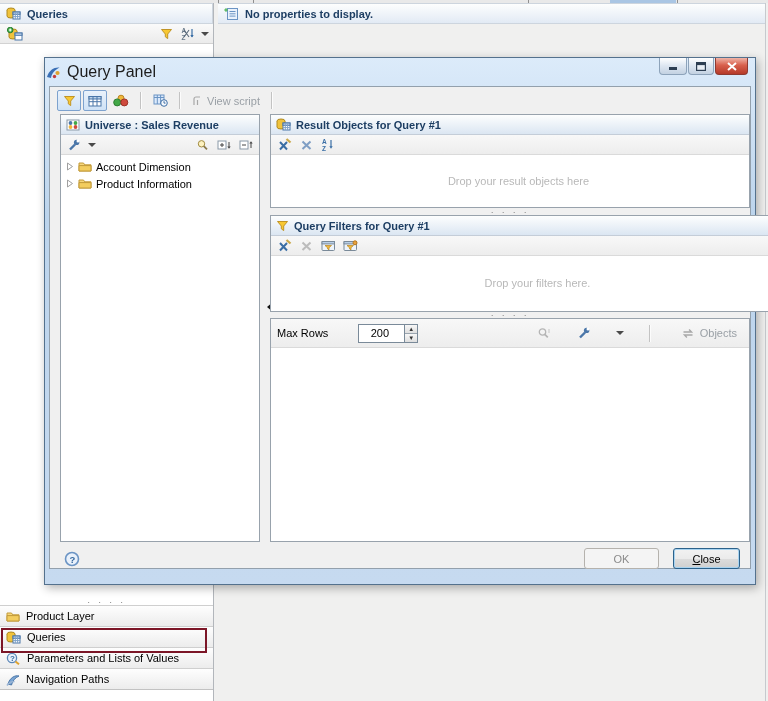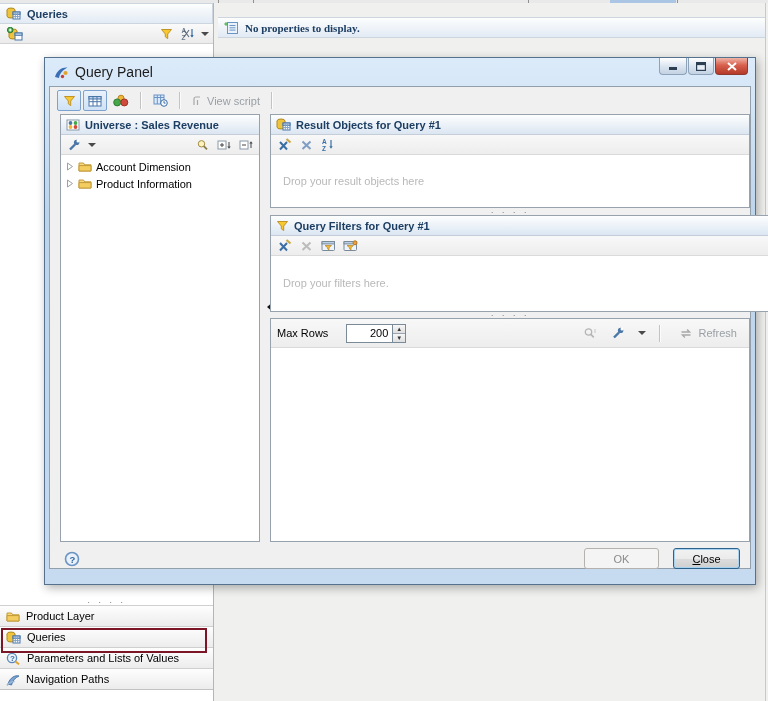--- a/index.html
+++ b/index.html
@@ -15,21 +15,21 @@
 
   .panel-hdr { height:21px; background:linear-gradient(#fdfefe,#e2eaf4);
                border:1px solid #cdd5de; border-left:none;
                display:flex; align-items:center; gap:6px; padding:0 6px;
                font-weight:bold; color:#1d3e63; }
   .lp { left:0; top:3px; width:214px; height:698px; background:#fff; border-right:1px solid #b2b6bb; }
   .lp-toolbar { left:0; top:21px; width:213px; height:20px;
                 background:linear-gradient(#fafafa,#ebebeb); border-bottom:1px solid #d2d2d2;
                 display:flex; align-items:center; padding:0 4px; }
   .lp-toolbar .grow { flex:1; }
-  .rp { left:218px; top:17px; width:548px; height:21px;font-family:Liberation Serif, serif; }
+  .rp { left:218px; top:3px; width:548px; height:21px; }
   .rp-fill { left:215px; top:24px; width:553px; height:677px; background:#f0f0ef; }
   .rp-rborder { left:765px; top:3px; width:1px; height:698px; background:#c6cace; }
 
   .icon-btn { display:flex; align-items:center; justify-content:center;
               width:22px; height:18px; background:transparent; border:1px solid transparent; }
   .caret { width:0; height:0; border:4px solid transparent; border-top:4px solid #4a4a4a;
            margin-top:4px; margin-left:2px; }
 
   .hdots { color:#7d7d7d; font-size:9px; letter-spacing:3px; text-align:center; line-height:6px; }
 
@@ -37,21 +37,21 @@
   .sec-row { height:22px; border-top:1px solid #cfcfcf; border-bottom:1px solid #c2c2c2;
              background:linear-gradient(#fefefe,#ececec);
              display:flex; align-items:center; gap:6px; padding:0 6px; margin-top:-1px; }
   .red-box { left:1px; top:628px; width:206px; height:25px; border:2px solid #7c1627; z-index:5; }
 
   
   .dlg { left:44px; top:57px; width:712px; height:528px;
          background:linear-gradient(#dcebfa,#bcd4ec 30%,#c6daf0);
          border:1px solid #54718d; box-shadow:2px 3px 9px rgba(0,0,0,.3); z-index:10; }
   .dlg-title { left:0; top:0; right:0; height:28px; display:flex; align-items:center; gap:6px;
-               padding-left:8px; font-size:14px; color:#1c1c1c; }
+               padding-left:0; font-size:16px; color:#1c1c1c; }
   .winbtns { top:0; right:7px; display:flex; gap:1px; }
   .winbtn { height:17px; border:1px solid #8da3ba; border-top:none; border-radius:0 0 4px 4px;
             background:linear-gradient(#ffffff,#dfe8f2 45%,#c3d2e2);
             display:flex; align-items:center; justify-content:center; }
   .winbtn.min { width:28px; } .winbtn.max { width:26px; }
   .winbtn.close { width:33px; border-color:#8e3a31;
                   background:linear-gradient(#f0b4a7,#d8604d 45%,#b53a29); }
   .client { left:4px; right:4px; top:28px; bottom:15px; background:#f0f0f0; border:1px solid #93a0ac; }
 
   .dlg-toolbar { left:0; top:0; right:0; height:27px; display:flex; align-items:center;
@@ -77,29 +77,29 @@
   .tree-row { height:17px; display:flex; align-items:center; gap:4px; padding-left:5px; }
 
   .splitterV { left:211px; top:27px; width:9px; height:428px; }
   .collapse-tri { left:212px; top:215px; width:0; height:0;
                   border:5px solid transparent; border-right:6px solid #111; }
 
   .rcol { left:220px; top:27px; width:480px; height:428px; }
   .ro { left:0; top:0; width:480px; height:94px; }
   .qf { left:0; top:101px; width:518px; height:97px; }
   .dp { left:0; top:204px; width:480px; height:224px; }
-  .drop { position:absolute; left:12px; right:1px; bottom:1px; display:flex;
-          align-items:center; justify-content:flex-start; color:#b8b8b8;border-radius:13px; }
+  .drop { position:absolute; left:18px; right:1px; bottom:1px; display:flex;
+          align-items:center; justify-content:center; color:#b8b8b8;border-radius:13px; }
   .hsplit { left:0; width:480px; height:7px; display:flex; align-items:center; justify-content:center; }
 
   .dp-tb { height:29px; background:linear-gradient(#f8f8f8,#ededed); border-bottom:1px solid #dadada;
-           display:flex; align-items:center; padding:0 6px; gap:8px; }
+           display:flex; align-items:center; padding:0 6px; gap:20px; }
   .maxrows-box { display:flex; align-items:stretch; height:19px; margin-left:10px; }
   .maxrows-input { width:46px; height:19px; border:1px solid #7a8a99; border-right:none;
-                   text-align:right; padding-right:4px; font:11px "Liberation Sans",sans-serif; }
+                   text-align:center; padding-right:4px; font:11px "Liberation Sans",sans-serif; }
   .spin { width:14px; display:flex; flex-direction:column; border:1px solid #7a8a99; }
   .spin div { flex:1; display:flex; align-items:center; justify-content:center;
               font-size:6px; color:#333; background:linear-gradient(#f7f7f7,#dfdfdf); }
   .spin div + div { border-top:1px solid #9aa5af; }
   .refresh { display:flex; align-items:center; gap:5px; color:#9aa0a6; padding:0 6px; }
 
   .footer-help { left:14px; top:464px; }
   .btn { position:absolute; height:21px; border:1px solid #8e8f8f; border-radius:3px;
          background:linear-gradient(#f2f2f2,#ebebeb 50%,#dddddd 50%,#cfcfcf);
          font:11px "Liberation Sans",sans-serif; display:flex; align-items:center; justify-content:center; }
@@ -455,21 +455,21 @@
               <circle cx="9.6" cy="3.4" r="2.7" fill="#4a76a8"></circle>
               <circle cx="11" cy="2" r="1.5" fill="#fff"></circle>
             </svg>
           </span>
           <span class="caret"></span>
           <span class="tsep"></span>
           <span class="refresh">
             <svg width="14" height="11">
               <path d="M2.5 4 h8 l-2.4 -2.4 M11.5 7 h-8 l2.4 2.4" stroke="#a8a8a8" fill="none" stroke-width="1.4"></path>
             </svg>
-            <span>Refresh</span>
+            <span>Objects</span>
           </span>
         </div>
         <div style="height:173px;background:#fff;"></div>
       </div>
     </div>
 
     <span class="abs footer-help">
       <svg width="16" height="16">
         <circle cx="8" cy="8" r="6.5" fill="#e9f1fb" stroke="#6b94c4" stroke-width="1.6"></circle>
         <text x="5.4" y="11.5" font-size="9.5" font-weight="bold" fill="#35689e">?</text>

